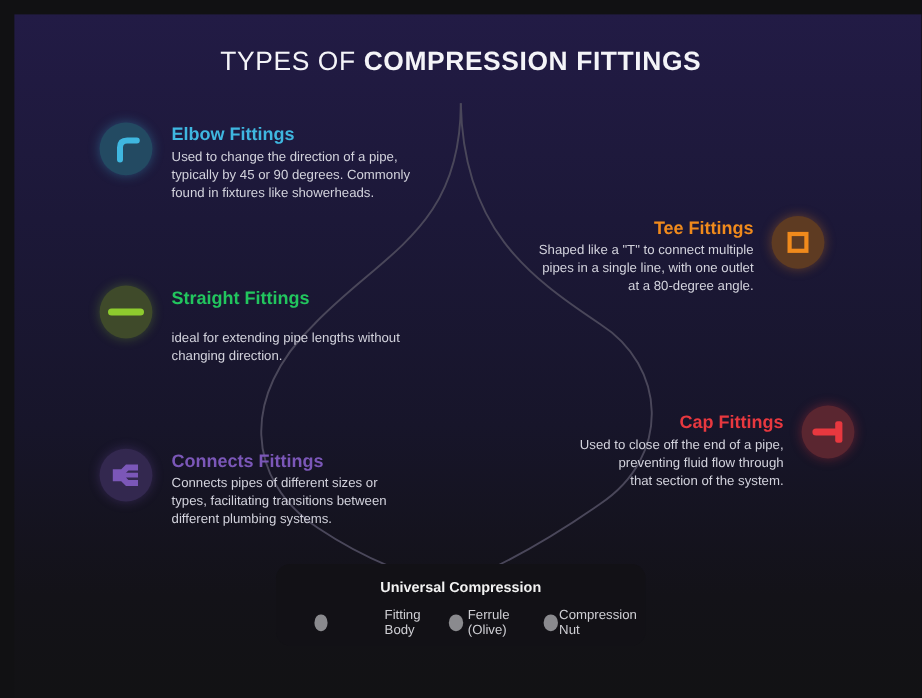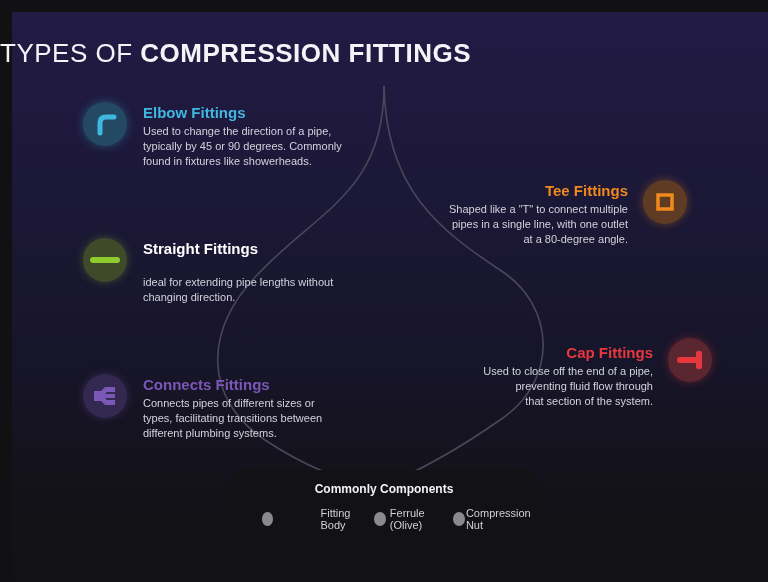--- a/index.html
+++ b/index.html
@@ -5,22 +5,22 @@
   * { box-sizing: border-box; margin: 0; padding: 0; }
   html, body { width: 768px; height: 582px; overflow: hidden; background: #111113; }
   body { font-family: "Liberation Sans", "DejaVu Sans", sans-serif; position: relative; }
 
   .panel {
     position: absolute; left: 12px; top: 12px; width: 756px; height: 570px;
     background: linear-gradient(180deg, #221b45 0%, #1c1838 30%, #17152a 60%, #131218 85%, #121214 100%);
   }
 
   .title {
-    position: absolute; left: 0; top: 38px; width: 768px; 
-    color: #f4f4f8; font-size: 26px; letter-spacing: 0.5px;
+    position: absolute; left: 0; top: 38px; width: 768px; text-align: center;
+    color: #f4f4f8; font-size: 22px; letter-spacing: 0.5px;
   }
   .title .light { font-weight: 400; }
   .title .bold { font-weight: 700; }
 
   svg.curves { position: absolute; left: 0; top: 0; width: 768px; height: 582px; pointer-events: none; }
 
   .item { position: absolute; }
   .item .icon {
     position: absolute; width: 44px; height: 44px; border-radius: 50%;
     display: flex; align-items: center; justify-content: center;
@@ -89,21 +89,21 @@
       <rect x="4" y="4" width="14" height="14" fill="none" stroke="#f08a1c" stroke-width="3.5"></rect>
     </svg>
   </div>
 </div>
 
 <div class="item left" style="left:83px; top:238px; width:300px;">
   <div class="icon" style="left:0; top:0; background:#3f4a2a; box-shadow:0 0 10px rgba(142,203,46,0.3);">
     <div style="width:30px; height:6px; border-radius:3px; background:#8ecb2e;"></div>
   </div>
   <div style="position:absolute; left:60px; top:2px; width:240px;">
-    <h3 style="color:#ffffff;">Straight Fittings</h3>
+    <h3 style="color:#22c55e;">Straight Fittings</h3>
     <p>
       <br>
       <span>ideal for extending pipe lengths without</span><br>
       <span>changing direction.</span>
     </p>
   </div>
 </div>
 
 <div class="item right" style="left:420px; top:338px; width:295px;">
   <div style="position:absolute; left:0; top:6px; width:233px;">
@@ -132,21 +132,21 @@
     <h3 style="color:#7b57b8;">Connects Fittings</h3>
     <p>
       <span>Connects pipes of different sizes or</span><br>
       <span>types, facilitating transitions between</span><br>
       <span>different plumbing systems.</span>
     </p>
   </div>
 </div>
 
 <div class="legend">
-  <h4>Commonly Components</h4>
+  <h4>Universal Compression</h4>
   <div class="legend-items">
     <div class="legend-item" style="margin-right:10px;gap:44px;">
       <span class="dot"></span>
       <span>Fitting Body</span>
     </div>
     <div class="legend-item" style="margin-right:4px;">
       <span class="dot"></span>
       <span>Ferrule (Olive)</span>
     </div>
     <div class="legend-item">

